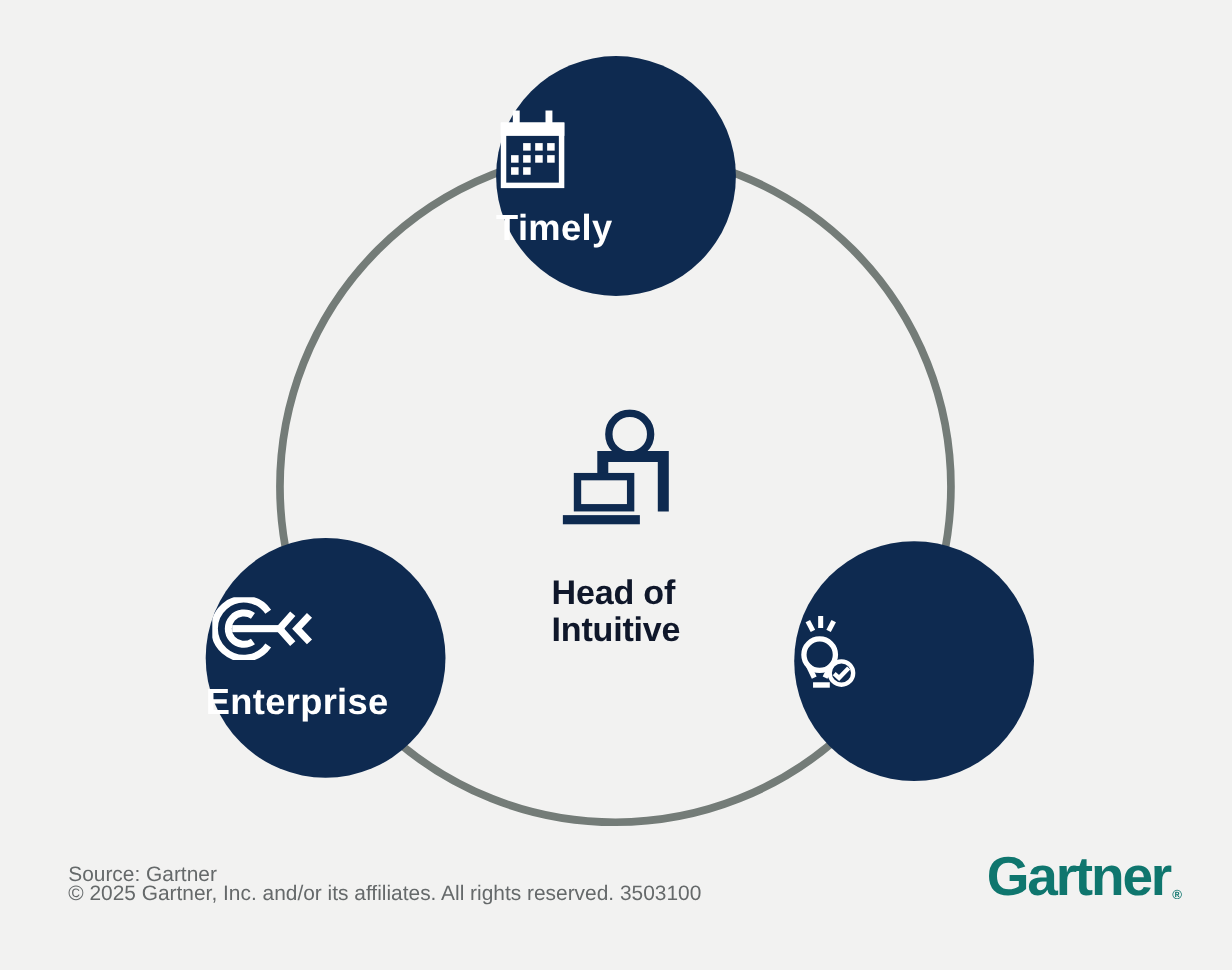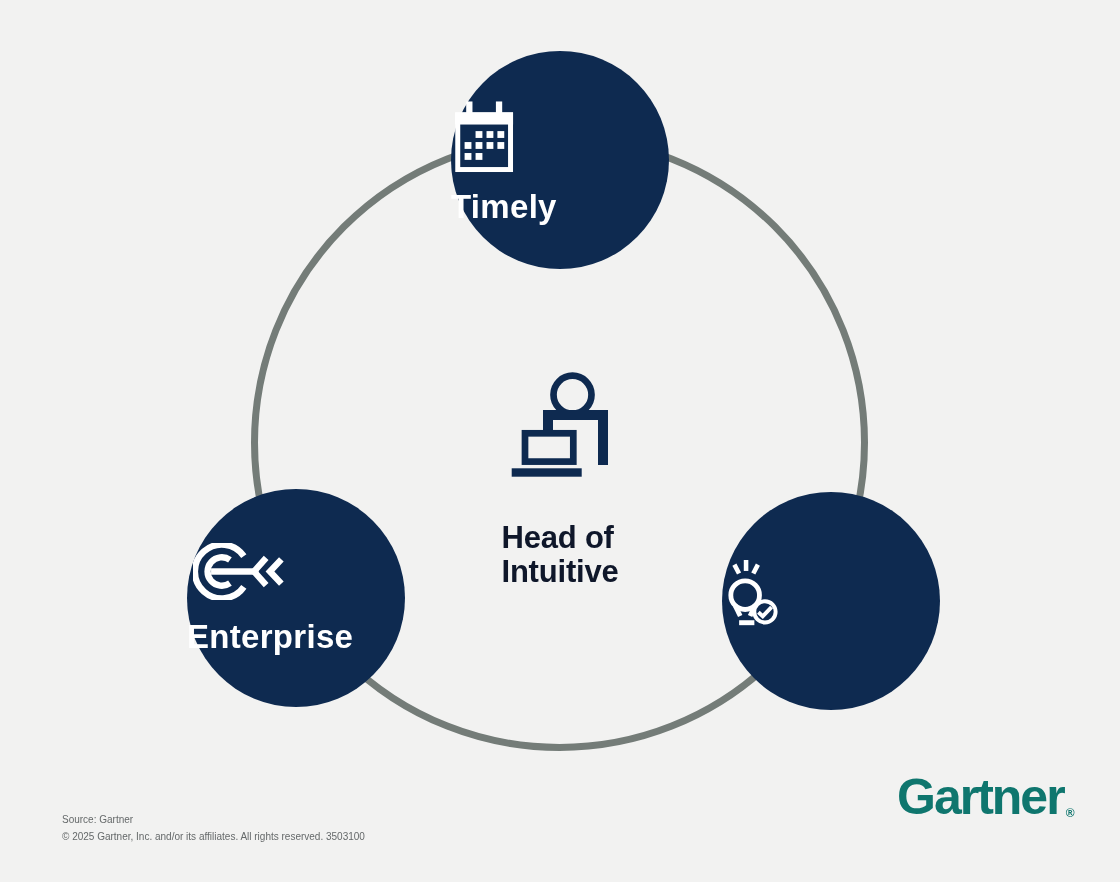--- a/index.html
+++ b/index.html
@@ -21,21 +21,21 @@
   .node-actionable .node-icon{margin-bottom:16px;transform:translateX(6px);}
   .node-intuitive .node-icon{margin-bottom:15px;}
 
   
   .center-group{position:absolute;left:410px;top:372px;width:300px;
         display:flex;flex-direction:column;align-items:center;}
   .center-title{margin-top:40px;color:#0f172a;font-size:31px;line-height:34px;
         font-weight:700;letter-spacing:-.2px;}
 
   
-  .footer{position:absolute;left:62px;top:787px;color:#65696a;font-size:10px;line-height:17px;margin-top:24px;}
+  .footer{position:absolute;left:62px;top:787px;color:#65696a;font-size:19px;line-height:17px;}
 
   
   .logo{position:absolute;left:897px;top:772px;color:#0f766e;font-size:50px;font-weight:700;
         letter-spacing:-2px;line-height:1;}
   .logo .reg{font-size:12px;letter-spacing:0;position:relative;top:3px;margin-left:2px;}
 </style>
 </head>
 <body>
 
 <div id="canvas">

